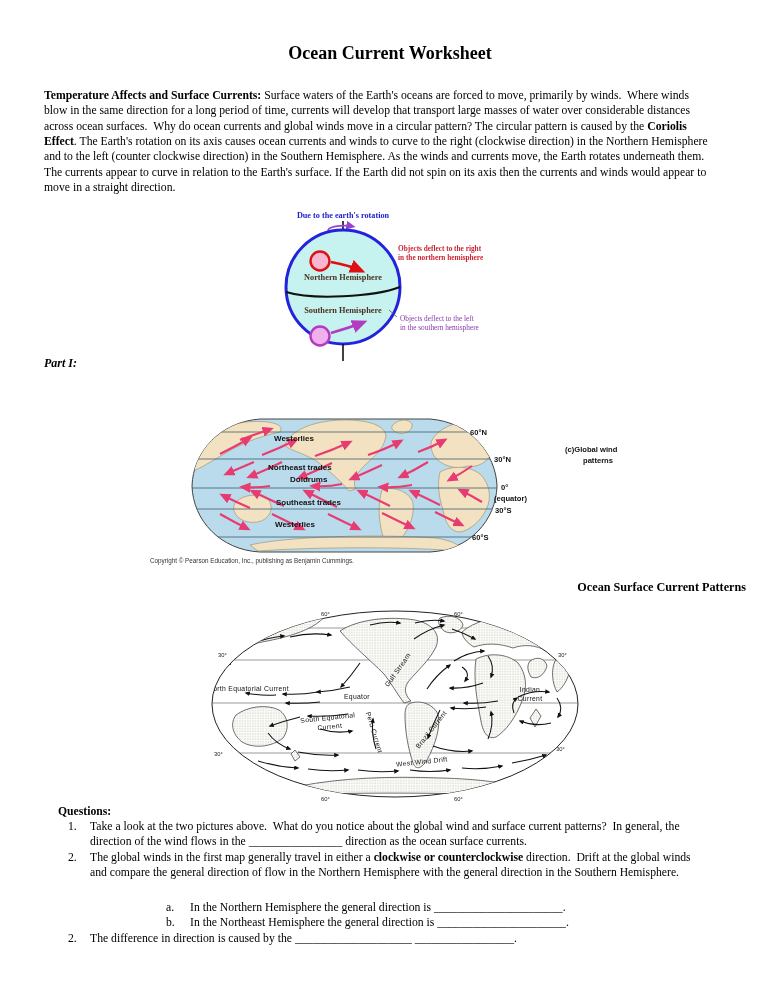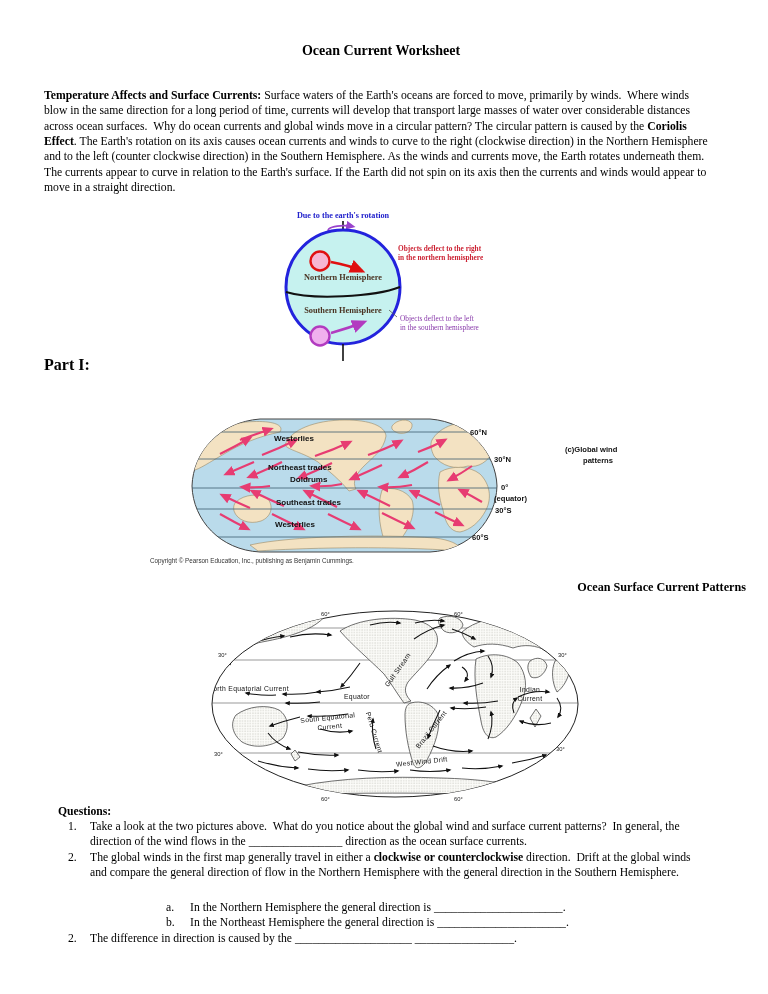--- a/index.html
+++ b/index.html
@@ -1,23 +1,23 @@
 <!DOCTYPE html>
 <html><head>
 <meta charset="utf-8">
 <style>
   html,body{margin:0;padding:0;background:#ffffff;}
   .page{position:relative;width:768px;height:994px;background:#ffffff;overflow:hidden;
         font-family:"Liberation Serif",serif;color:#000;}
-  .title{position:absolute;top:43px;left:8px;width:746px;text-align:center;
-         font-weight:bold;font-size:14px;}
+  .title{position:absolute;top:43px;left:17px;width:746px;text-align:center;
+         font-weight:bold;font-size:18px;}
   .intro{position:absolute;top:76px;left:44px;width:667px;font-size:11.7px;
          line-height:15.4px;white-space:pre-wrap;}
   .b{font-weight:bold;}
-  .part-head{position:absolute;top:356px;left:44px;font-size:16px;font-weight:bold;}
+  .part-head{position:absolute;top:356px;left:44px;font-size:12px;font-weight:bold;font-style:italic;}
   .part-instr{position:absolute;top:371px;left:44px;font-size:11.7px;}
   .map-title1{position:absolute;top:386px;left:0;width:746px;text-align:center;
               font-weight:bold;font-size:12.2px;}
   .map-title2{position:absolute;top:580px;left:0;width:746px;text-align:right;
               font-weight:bold;font-size:12.2px;}
   .coriolis-svg{position:absolute;left:250px;top:206px;}
   .wind-svg{position:absolute;left:150px;top:410px;}
   .cur-svg{position:absolute;left:200px;top:603px;}
   .copyright{position:absolute;left:150px;top:557px;font-family:"Liberation Sans",sans-serif;
              font-size:6.3px;color:#333;}

